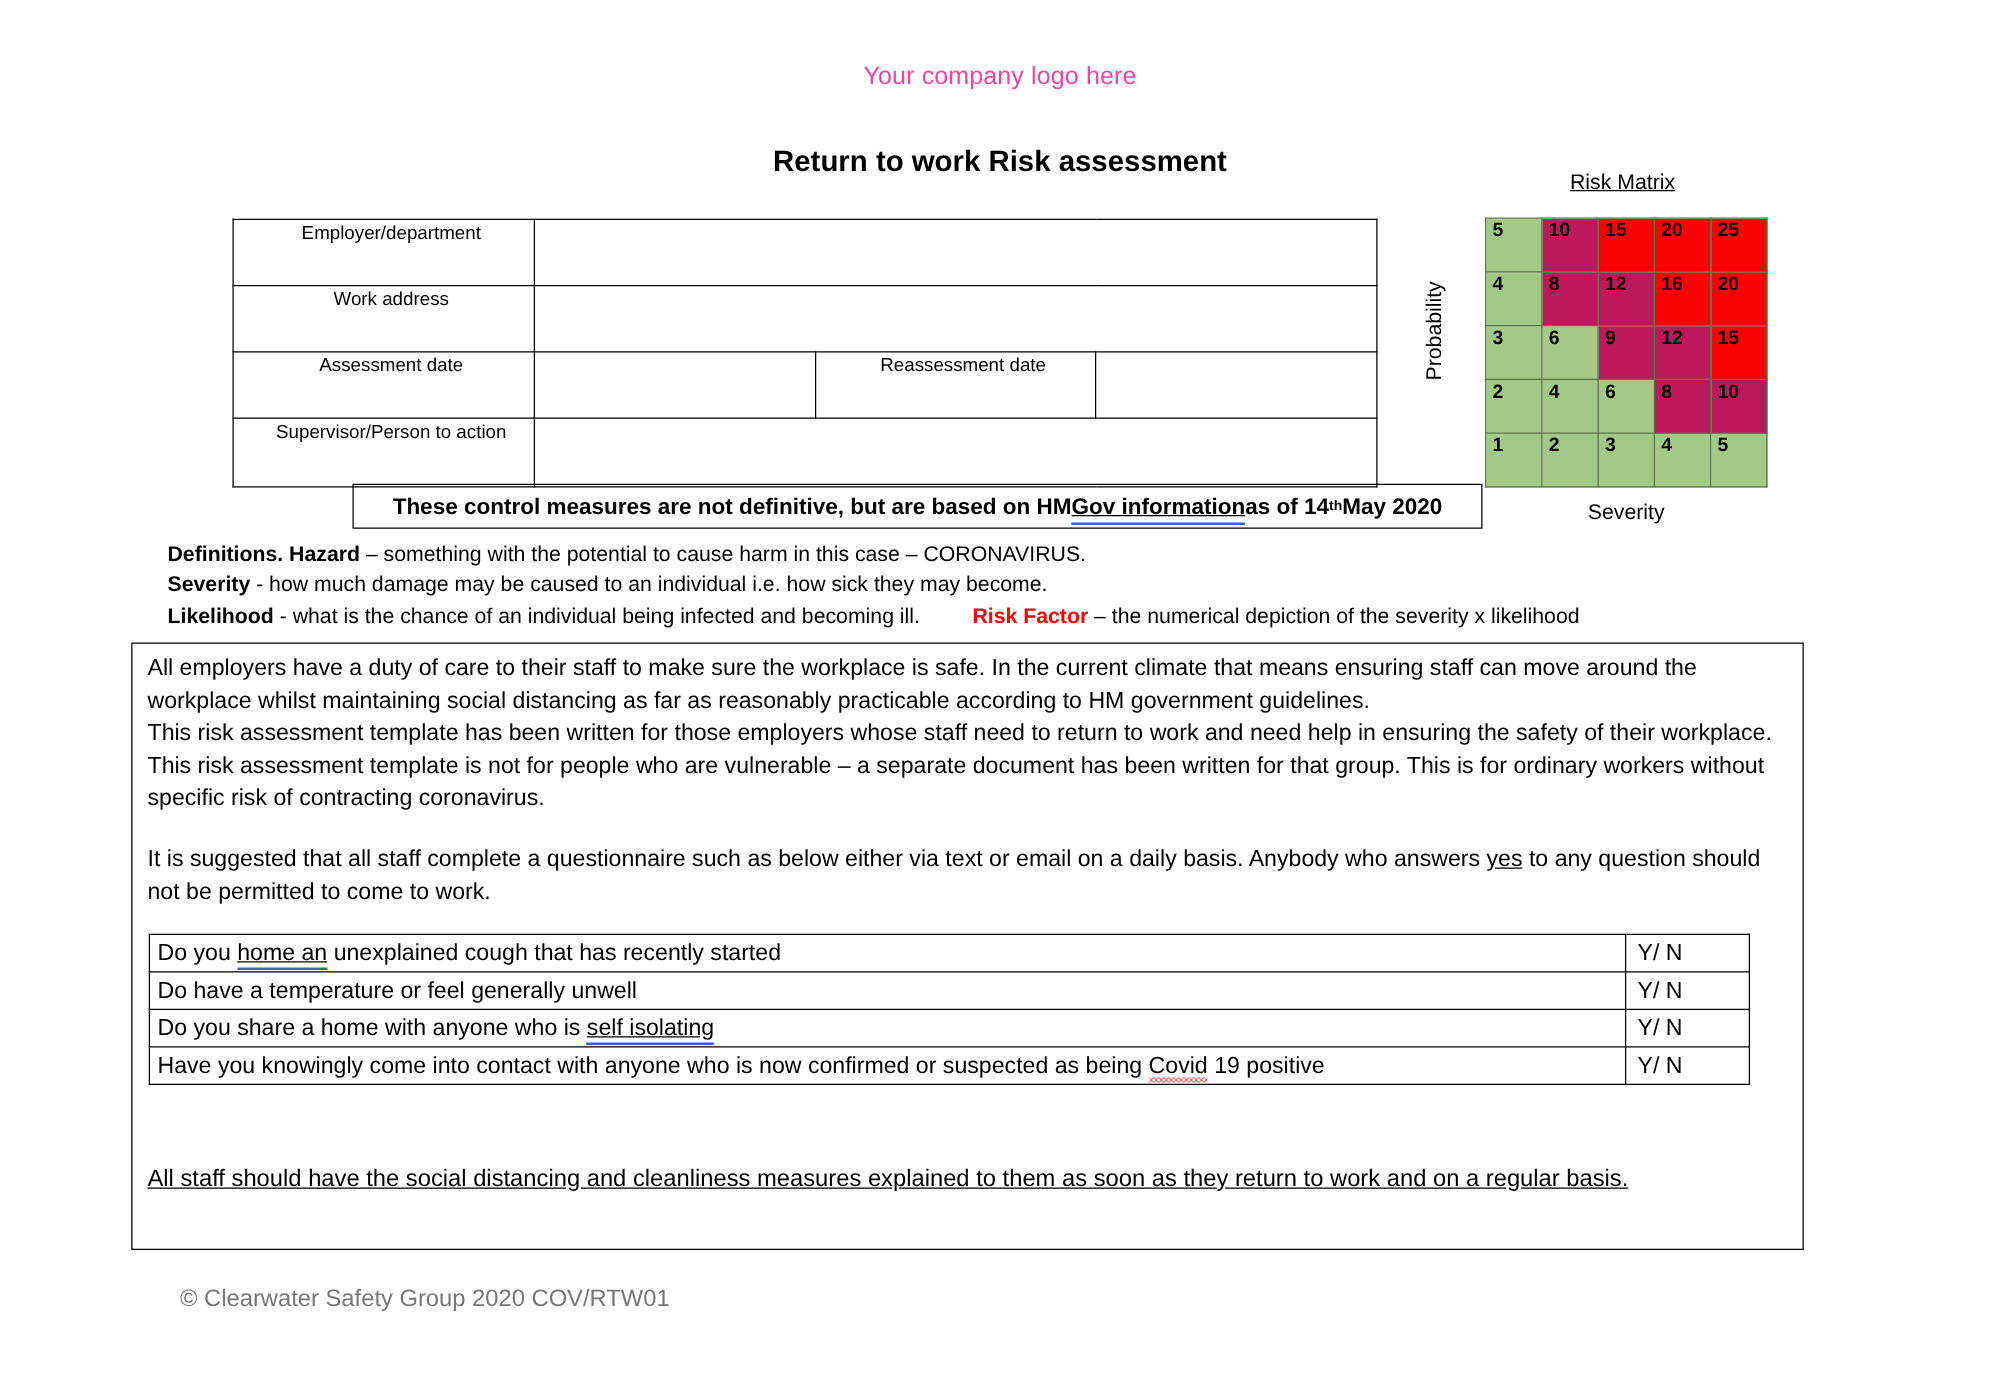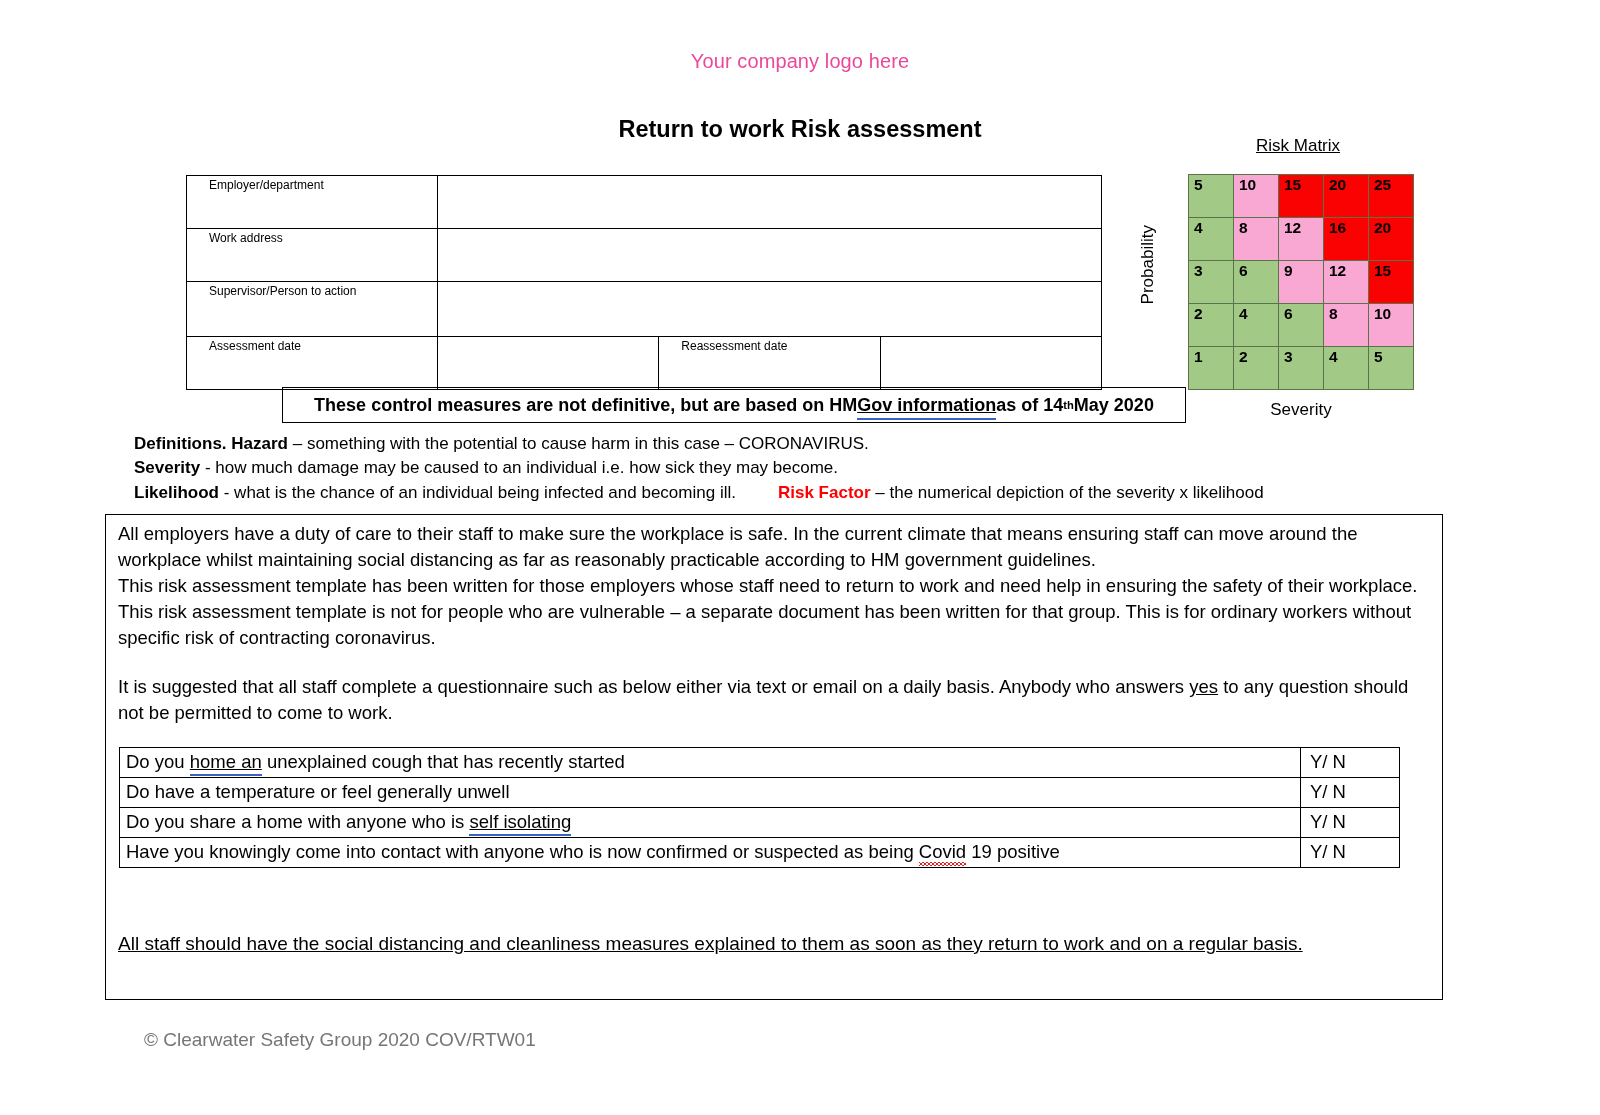--- a/index.html
+++ b/index.html
@@ -44,23 +44,24 @@
     left: 186px;
     top: 175px;
     width: 916px;
     border-collapse: collapse;
     table-layout: fixed;
   }
   .info-table td {
     border: 1.6px solid #000000;
     height: 50px;
     vertical-align: top;
-    padding: 2px 0 0 22px;
-    font-size: 12px;
+    padding: 2px 0 0 12px;
+    font-size: 15px;
     line-height: 1.18;
+    text-align: center;
   }
   .info-table td.tall { height: 52px; }
   .cell-label { width: 228px; }
   .cell-mid-label { width: 202px; }
 
   
   .risk-matrix-title {
     position: absolute;
     left: 1256px;
     top: 136px;
@@ -83,21 +84,21 @@
     border: 1.4px solid #5a7348;
     font-size: 15.5px;
     font-weight: bold;
     color: #000000;
     text-align: left;
     vertical-align: top;
     padding: 1px 0 0 5px;
     box-sizing: border-box;
   }
   .m-green  { background: #a3c986; }
-  .m-yellow { background: #f9a8d4; }
+  .m-yellow { background: #be185d; }
   .m-red    { background: #fb0202; }
 
   .axis-probability {
     position: absolute;
     left: 1138px;
     top: 225px;
     font-size: 17px;
     writing-mode: vertical-rl;
     transform: rotate(180deg);
     white-space: nowrap;
@@ -250,28 +251,28 @@
   <tbody>
     <tr>
       <td class="cell-label">Employer/department</td>
       <td colspan="3"></td>
     </tr>
     <tr>
       <td class="cell-label">Work address</td>
       <td colspan="3"></td>
     </tr>
     <tr>
-      <td class="cell-label tall">Supervisor/Person to action</td>
-      <td class="tall" colspan="3"></td>
-    </tr>
-    <tr>
       <td class="cell-label">Assessment date</td>
       <td style="width:214px"></td>
       <td class="cell-mid-label">Reassessment date</td>
       <td></td>
+    </tr>
+    <tr>
+      <td class="cell-label tall">Supervisor/Person to action</td>
+      <td class="tall" colspan="3"></td>
     </tr>
   </tbody>
 </table>
 
 <div class="risk-matrix-title">Risk Matrix</div>
 
 <div class="axis-probability">Probability</div>
 
 <div class="matrix-wrap">
   <table class="matrix">

